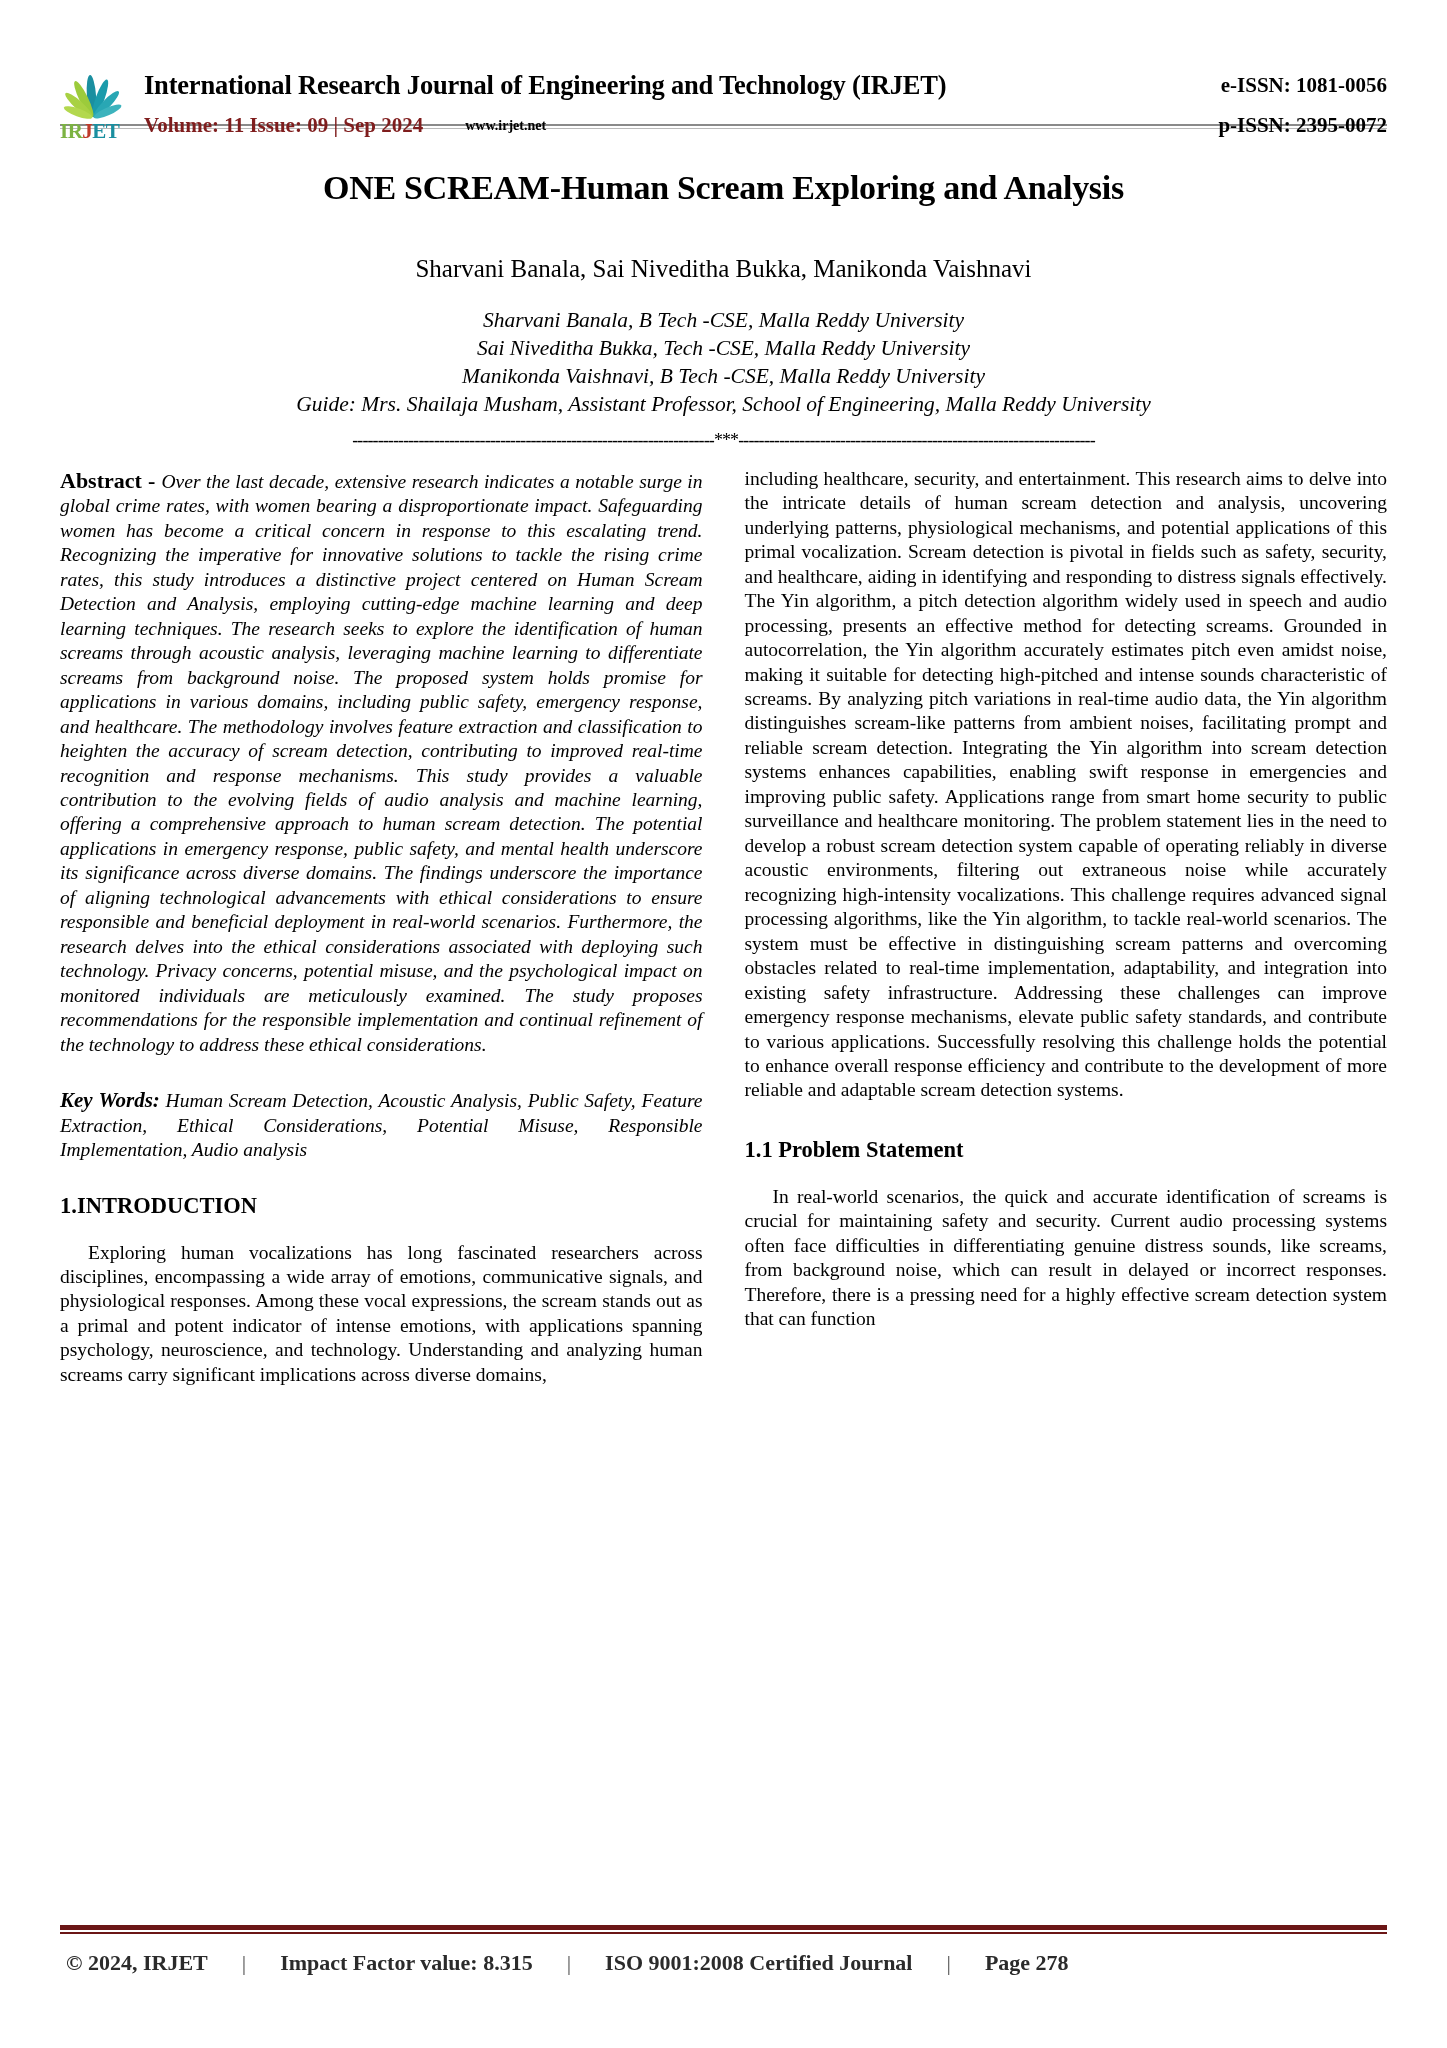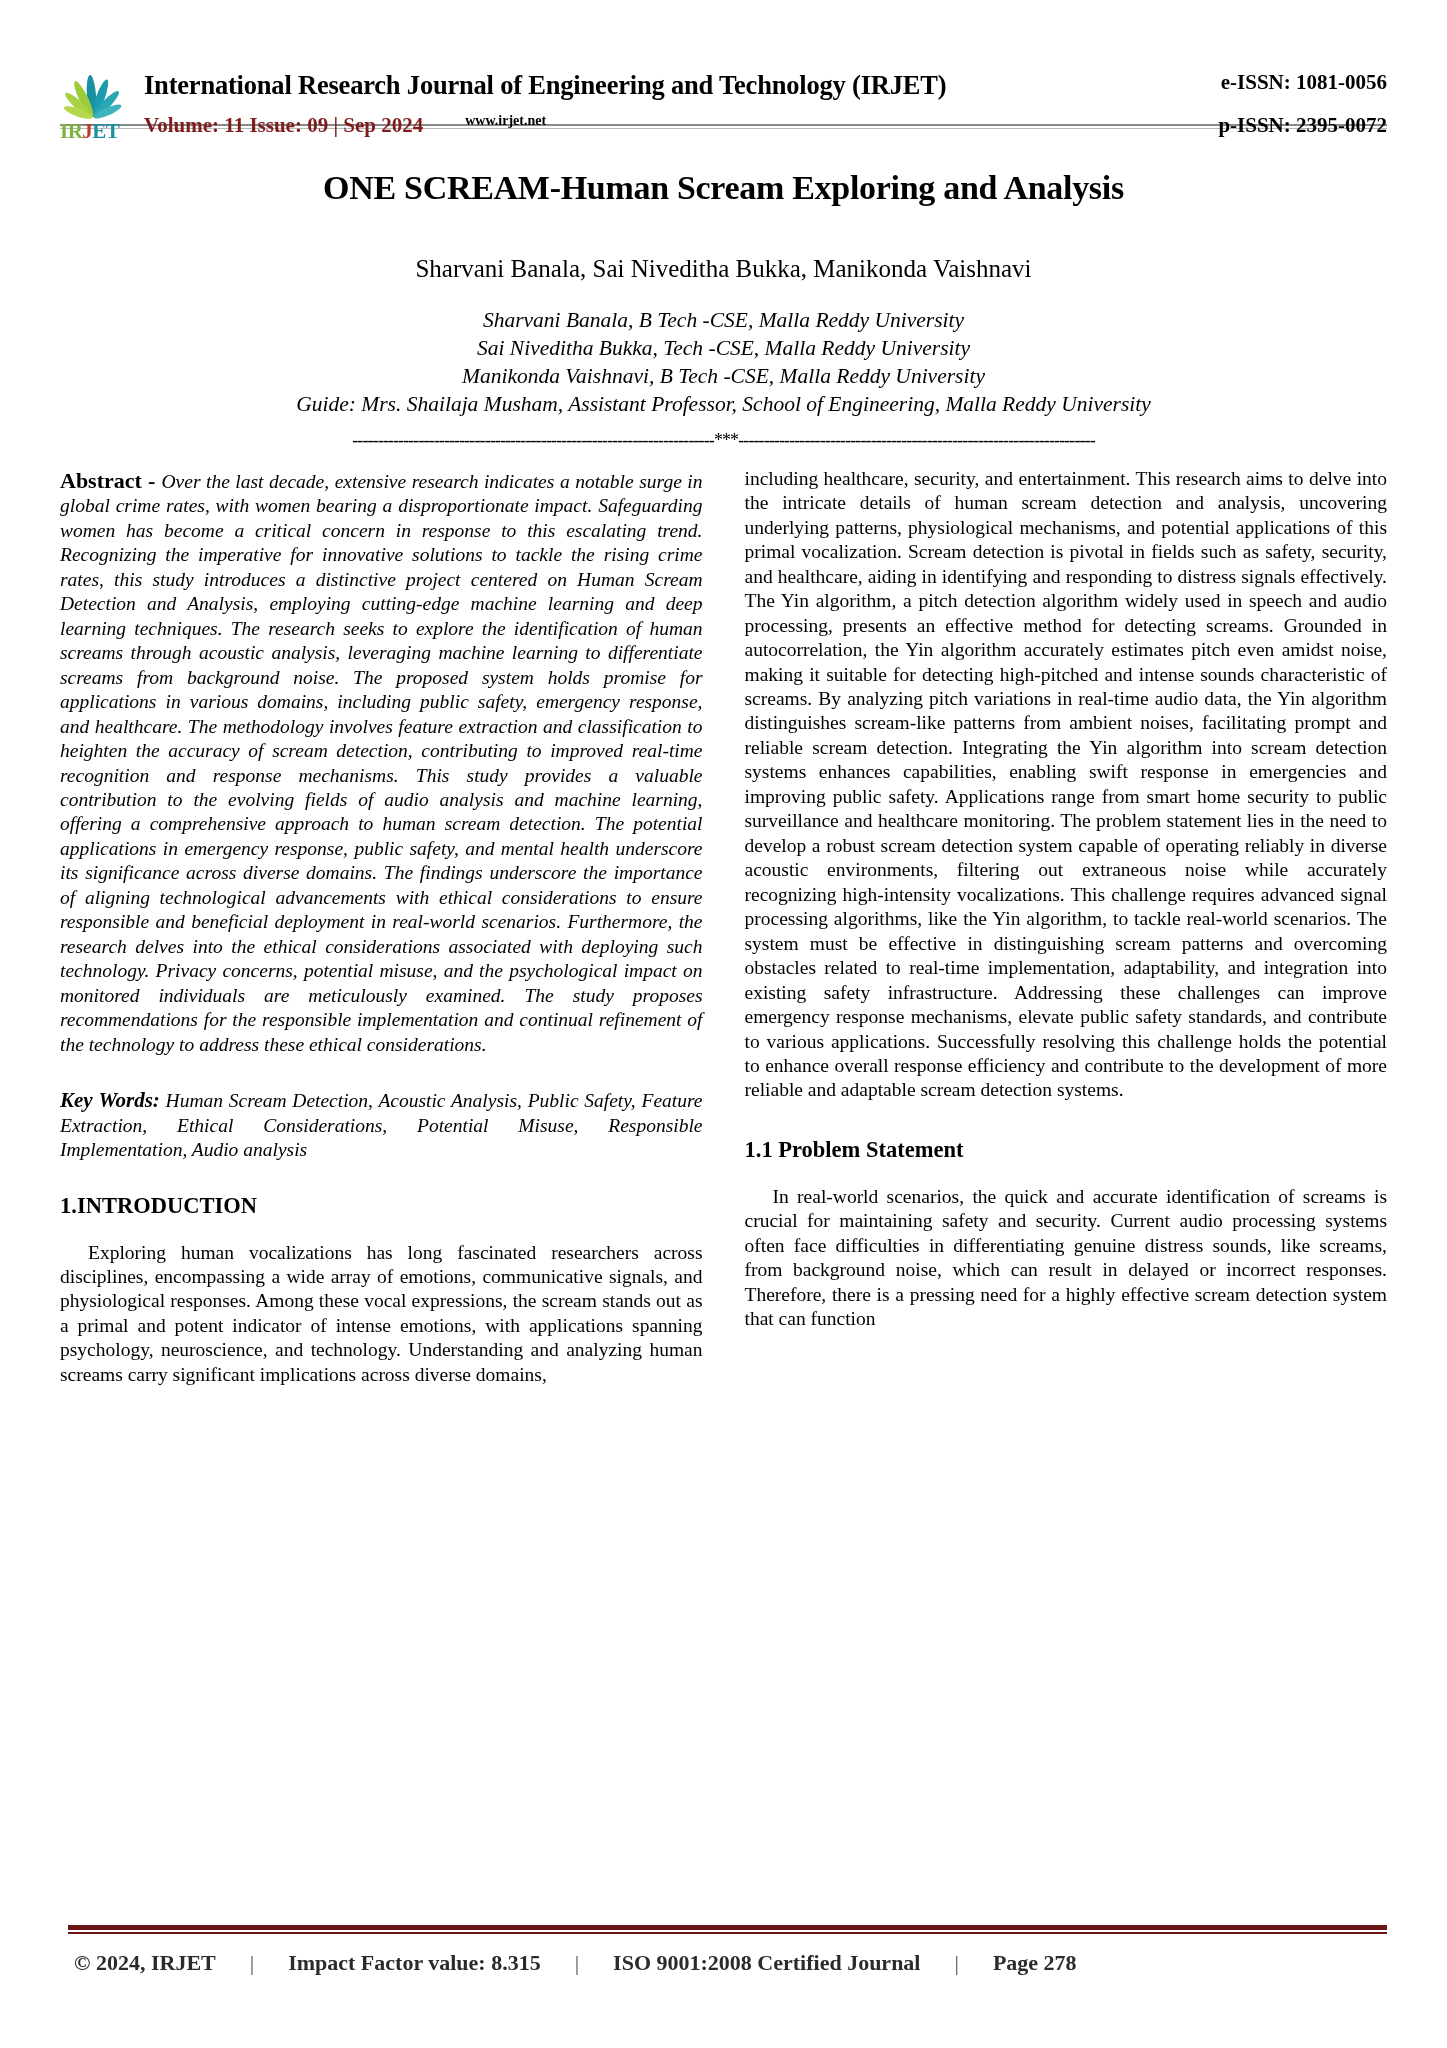--- a/index.html
+++ b/index.html
@@ -56,21 +56,21 @@
   .logo-word .l-ir { color: #7cb342; }
   .logo-word .l-j  { color: #c0392b; }
   .logo-word .l-et { color: #1a8fa0; }
 
   .masthead-text {
     flex: 1 1 auto;
     padding-top: 2px;
   }
   .mh-row {
     display: flex;
-    align-items: flex-start;
+    align-items: center;
     white-space: nowrap;
   }
   .mh-row-1 { margin-bottom: 12px; }
   .journal-title {
     font-family: "Liberation Serif", serif;
     font-weight: bold;
     font-size: 26.5px;
     letter-spacing: -0.2px;
   }
   .issn {
@@ -193,21 +193,21 @@
     font-family: "Liberation Serif", serif;
     font-weight: bold;
     font-size: 22.5px;
     margin: 30px 0 22px 0;
   }
   h2.section-head.tight { margin-top: 34px; }
 
   
   .footer {
     position: absolute;
-    left: 68px;
+    left: 60px;
     right: 60px;
     bottom: 72px;
   }
   .footer-rule {
     border-top: 5px solid #6b1616;
     border-bottom: 2px solid #6b1616;
     height: 2px;
     margin-bottom: 16px;
   }
   .footer-row {

